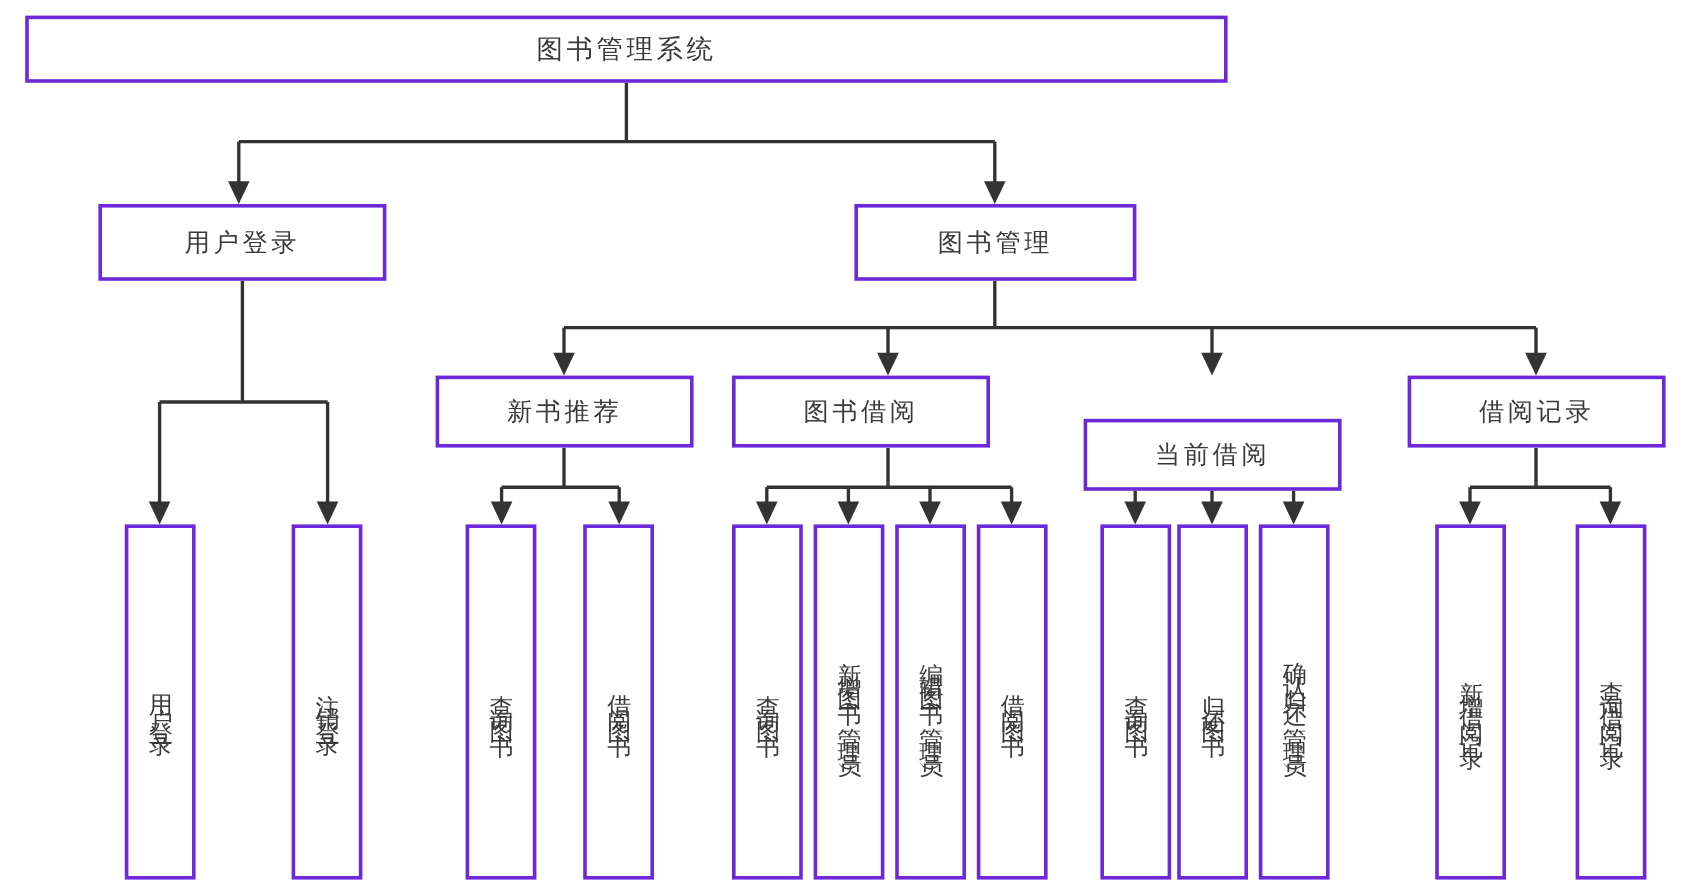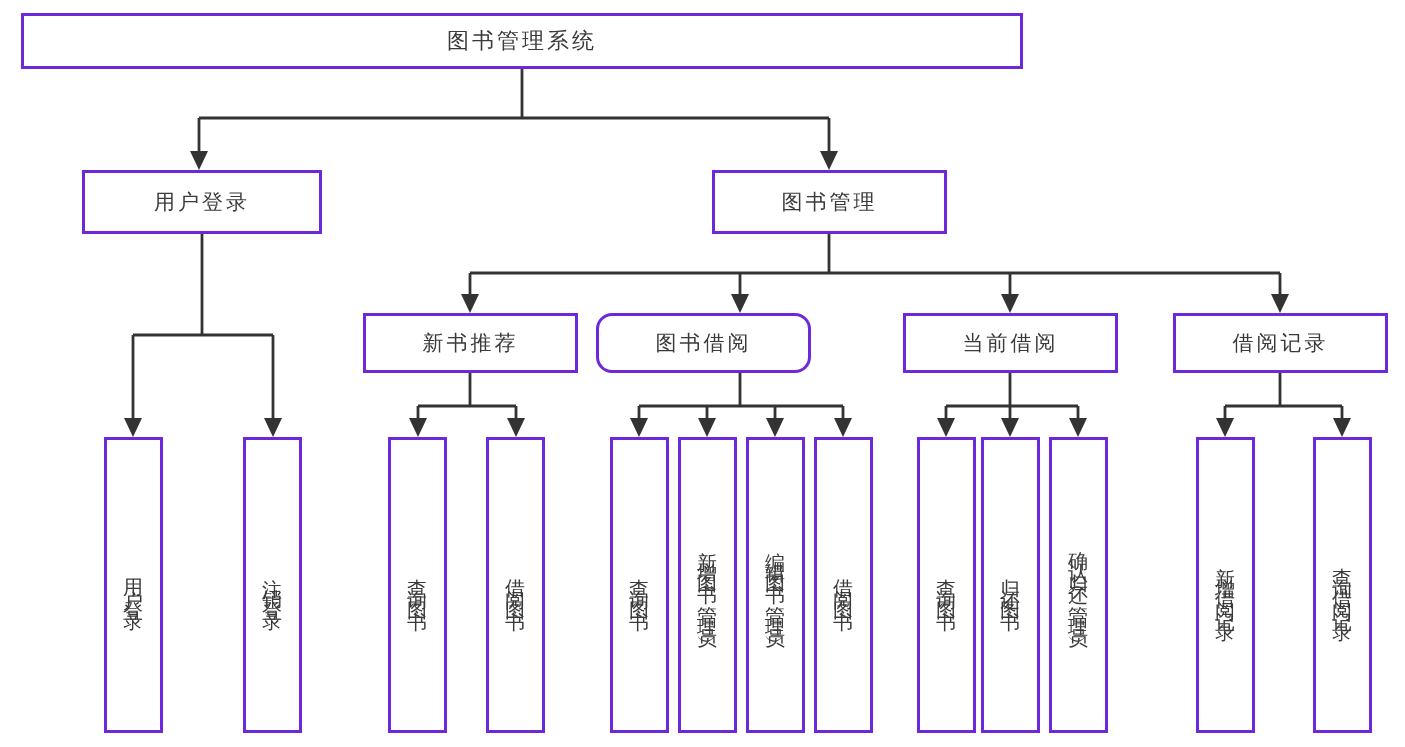--- a/index.html
+++ b/index.html
@@ -28,22 +28,22 @@
     justify-content: center;
     z-index: 2;
     white-space: nowrap;
   }
   .h-label { font-size: 21px; letter-spacing: 3px; }
   .b-root  { left: 21px;  top: 13px;  width: 1002px; height: 56px; font-size: 22px; letter-spacing: 3px; }
   .b-login { left: 82px;  top: 170px; width: 240px;  height: 64px; }
   .b-mgmt  { left: 712px; top: 170px; width: 235px;  height: 64px; }
   .b-l3    { top: 313px; width: 215px; height: 60px; }
   .b-rec   { left: 363px; }
-  .b-bor   { left: 596px; border-radius: 16px; }
-  .b-cur   { left: 903px; }
+  .b-bor   { left: 610px; }
+  .b-cur   { left: 903px; margin-top: 36px; }
   .b-his   { left: 1173px; }
   .leaf {
     top: 437px;
     width: 59px;
     height: 296px;
     writing-mode: vertical-rl;
     text-orientation: mixed;
     font-size: 20px;
     letter-spacing: 11px;
     line-height: 1;

